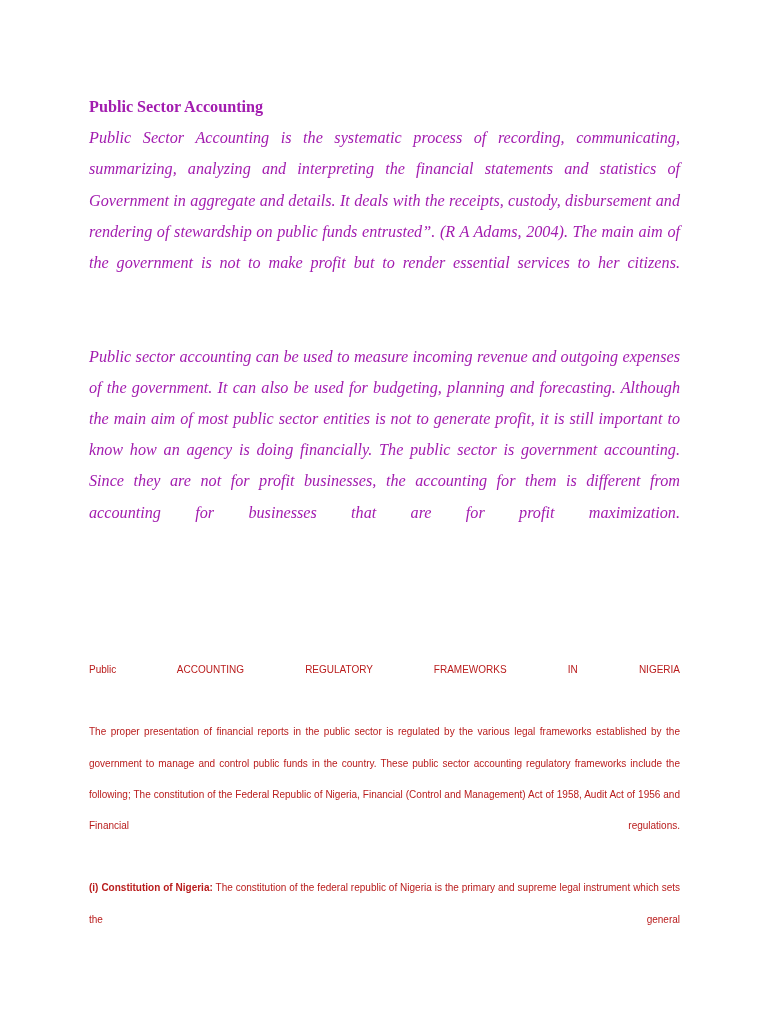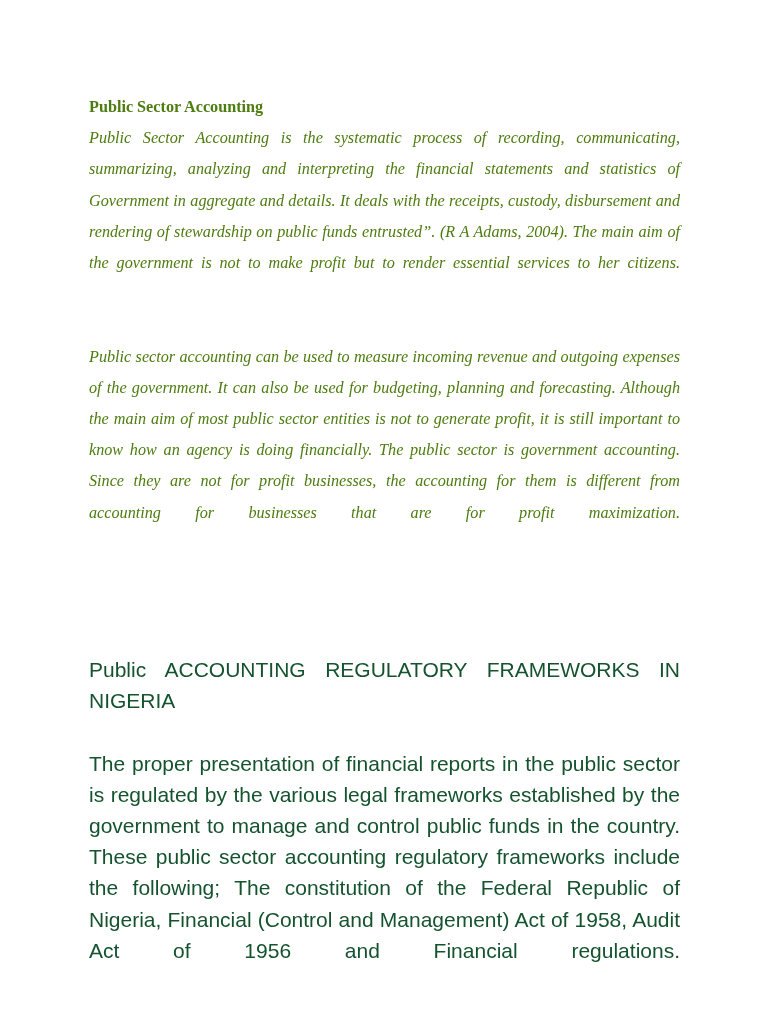--- a/index.html
+++ b/index.html
@@ -21,21 +21,21 @@
     left: 89px;
     top: 92px;
     width: 591px;
   }
 
   
   .serif-block {
     font-family: "Liberation Serif", "DejaVu Serif", serif;
     font-size: 16.2px;
     line-height: 31.2px;
-    color: #4d7c0f;
+    color: #a21caf;
     text-align: justify;
     text-justify: inter-word;
     -webkit-hyphens: none;
     hyphens: none;
   }
   .serif-block .heading {
     font-weight: bold;
     text-align: left;
   }
   .serif-block p {
@@ -54,23 +54,23 @@
   .para-gap {
     height: 31.2px;
   }
   .section-gap {
     height: 94px;
   }
 
   
   .sans-block {
     font-family: "Liberation Sans", "DejaVu Sans", sans-serif;
-    font-size: 21px;
+    font-size: 10px;
     line-height: 31.2px;
-    color: #14532d;
+    color: #b91c1c;
     text-align: justify;
     text-justify: inter-word;
     -webkit-hyphens: none;
     hyphens: none;
   }
   .sans-block p {
     margin: 0;
   }
   .sans-block p.para::after {
     content: "";
@@ -105,16 +105,17 @@
       <p class="para">Public Sector Accounting is the systematic process of recording, communicating, summarizing, analyzing and interpreting the financial statements and statistics of Government in aggregate and details. It deals with the receipts, custody, disbursement and rendering of stewardship on public funds entrusted”. (R A Adams, 2004). The main aim of the government is not to make profit but to render essential services to her citizens.</p>
       <div class="para-gap"></div>
       <p class="para">Public sector accounting can be used to measure incoming revenue and outgoing expenses of the government. It can also be used for budgeting, planning and forecasting. Although the main aim of most public sector entities is not to generate profit, it is still important to know how an agency is doing financially. The public sector is government accounting. Since they are not for profit businesses, the accounting for them is different from accounting for businesses that are for profit maximization.</p>
     </div>
 
     <div class="section-gap"></div>
 
     <div class="sans-block">
       <p class="sans-heading">Public  ACCOUNTING  REGULATORY  FRAMEWORKS  IN  NIGERIA</p>
       <p class="para run-on">The proper presentation of financial reports in the public sector is regulated by the various legal frameworks established by the government to manage and control public funds in the country. These public sector accounting regulatory frameworks include the following; The constitution of the Federal Republic of Nigeria, Financial (Control and Management) Act of 1958, Audit Act of 1956 and Financial regulations.</p>
+      <p class="para run-on"><span class="bold-lead">(i) Constitution of Nigeria:</span><span> The constitution of the federal republic of Nigeria is the primary and supreme legal instrument which sets the general</span></p>
     </div>
 
   </div>
 </div>
 
 </body></html>

